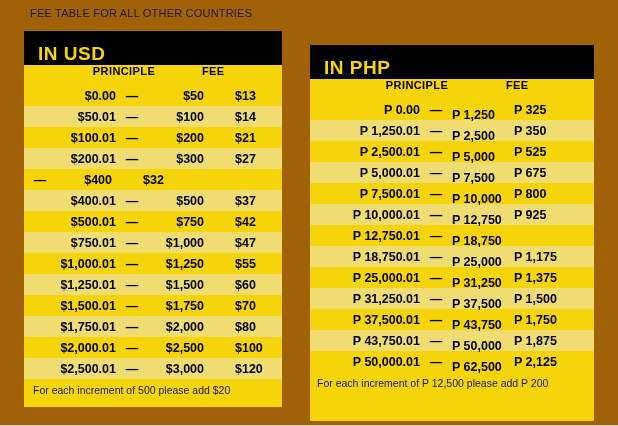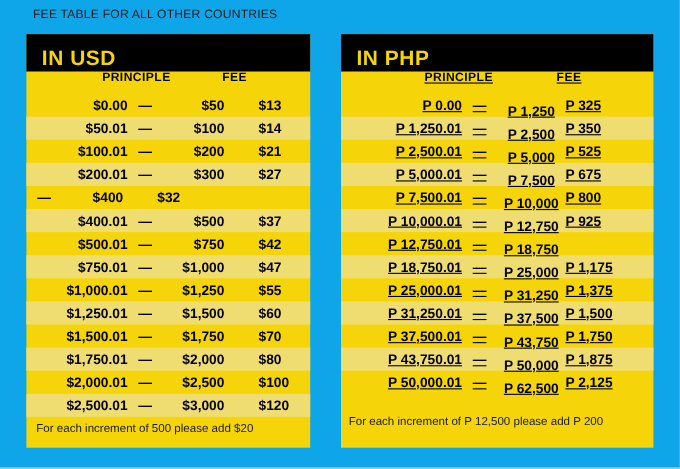--- a/index.html
+++ b/index.html
@@ -13,21 +13,21 @@
     font-family: "Liberation Sans", sans-serif;
     color: #000000;
     overflow: hidden;
   }
   .page {
     position: relative;
     width: 618px;
     height: 426px;
     box-sizing: border-box;
     border-bottom: 1px solid #d8d8d8;
-    background: #0ea5e9;
+    background: #a16207;
   }
   .page-title {
     position: absolute;
     left: 30px;
     top: 7px;
     font-size: 11px;
     letter-spacing: 0.2px;
     color: #1a1a1a;
   }
 
@@ -36,24 +36,23 @@
     background: #f5d50a;
   }
   .card.usd {
     left: 24px;
     top: 31px;
     width: 258px;
     height: 376px;
   }
   .card.php {
     left: 310px;
-    top: 31px;
+    top: 45px;
     width: 284px;
     height: 376px;
-    text-decoration: underline;
   }
 
   .card-header {
     background: #000000;
     height: 34px;
     display: flex;
     align-items: flex-end;
     padding-left: 14px;
   }
   .card-header .title {
@@ -88,21 +87,21 @@
 
   
   .usd .row .from { width: 92px; text-align: right; padding-right: 0; }
   .usd .row .dash { width: 32px; text-align: center; font-weight: bold; }
   .usd .row .to   { width: 56px; text-align: right; }
   .usd .row .fee  { width: 70px; text-align: left; padding-left: 31px; box-sizing: border-box; }
 
   
   .php .row .from { width: 110px; text-align: right; }
   .php .row .dash { width: 32px; text-align: center; font-weight: bold; }
-  .php .row .to   { width: 62px; text-align: center; margin-top: 11px; }
+  .php .row .to   { width: 62px; text-align: left; margin-top: 11px; }
   .php .row .fee  { width: 78px; text-align: left; padding-left: 0; box-sizing: border-box; }
 
   .footnote {
     position: absolute;
     font-size: 10.5px;
     color: #1a1a1a;
   }
   .footnote.usd-note { left: 33px; top: 384px; }
   .footnote.php-note { left: 317px; top: 377px; }
 </style>

